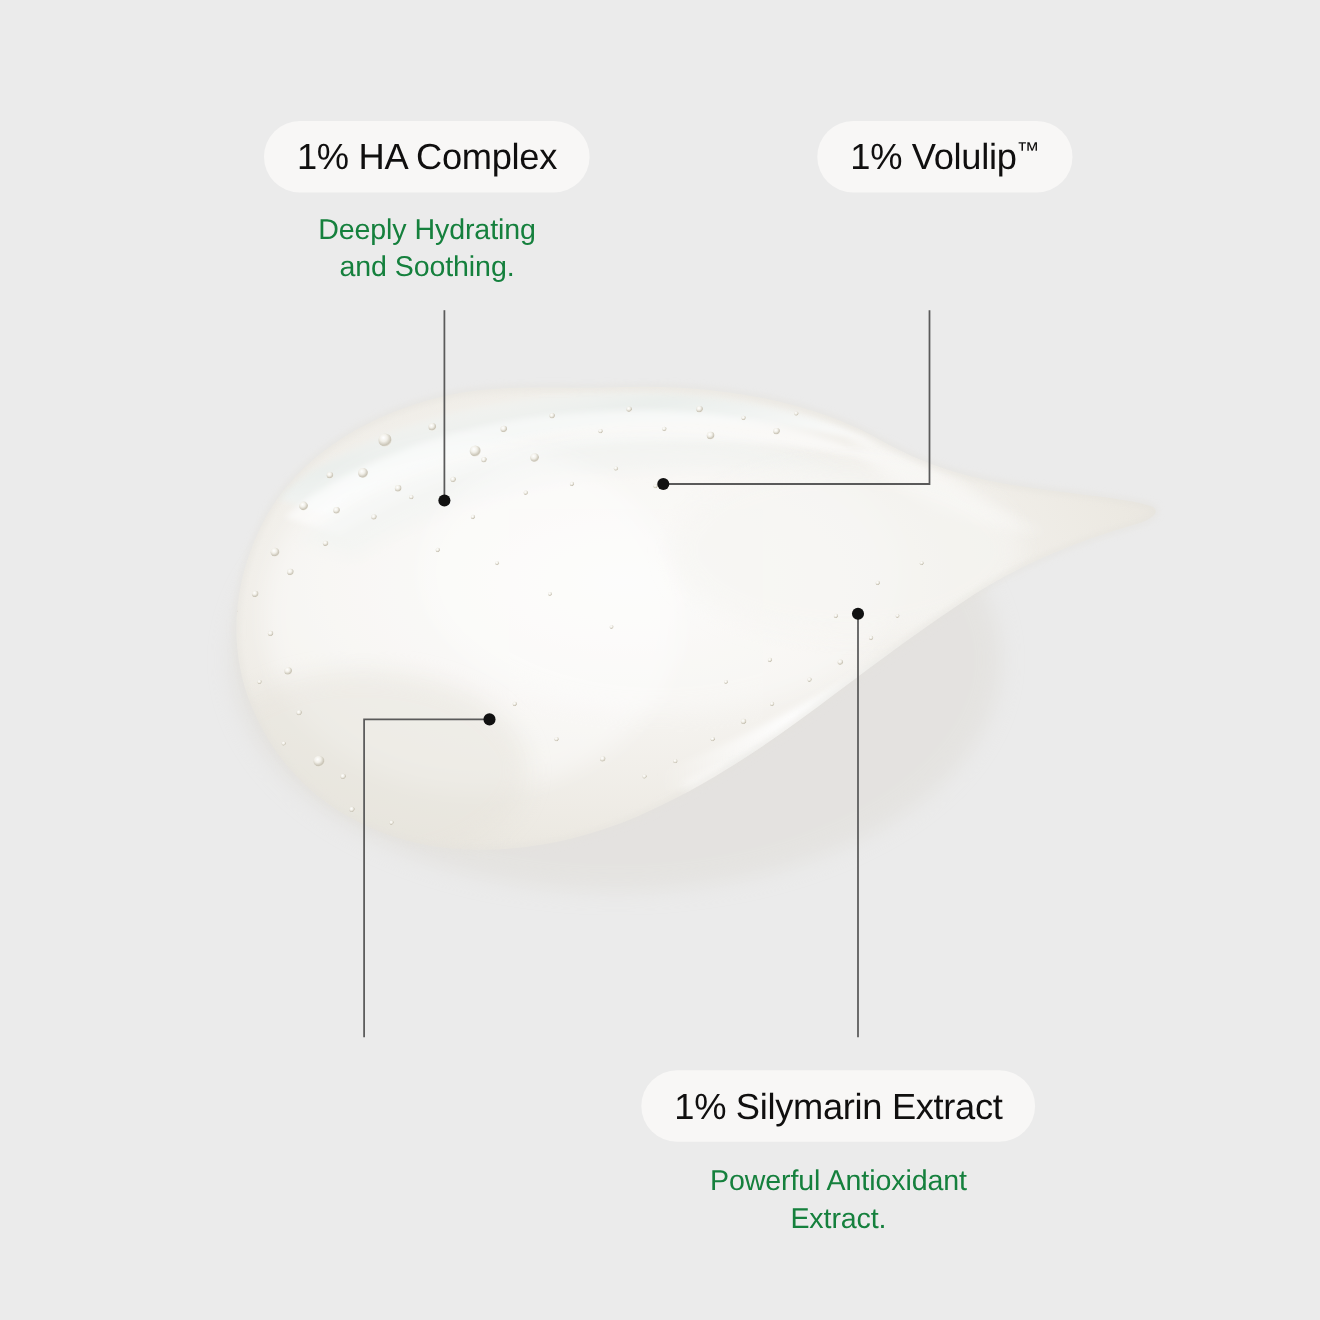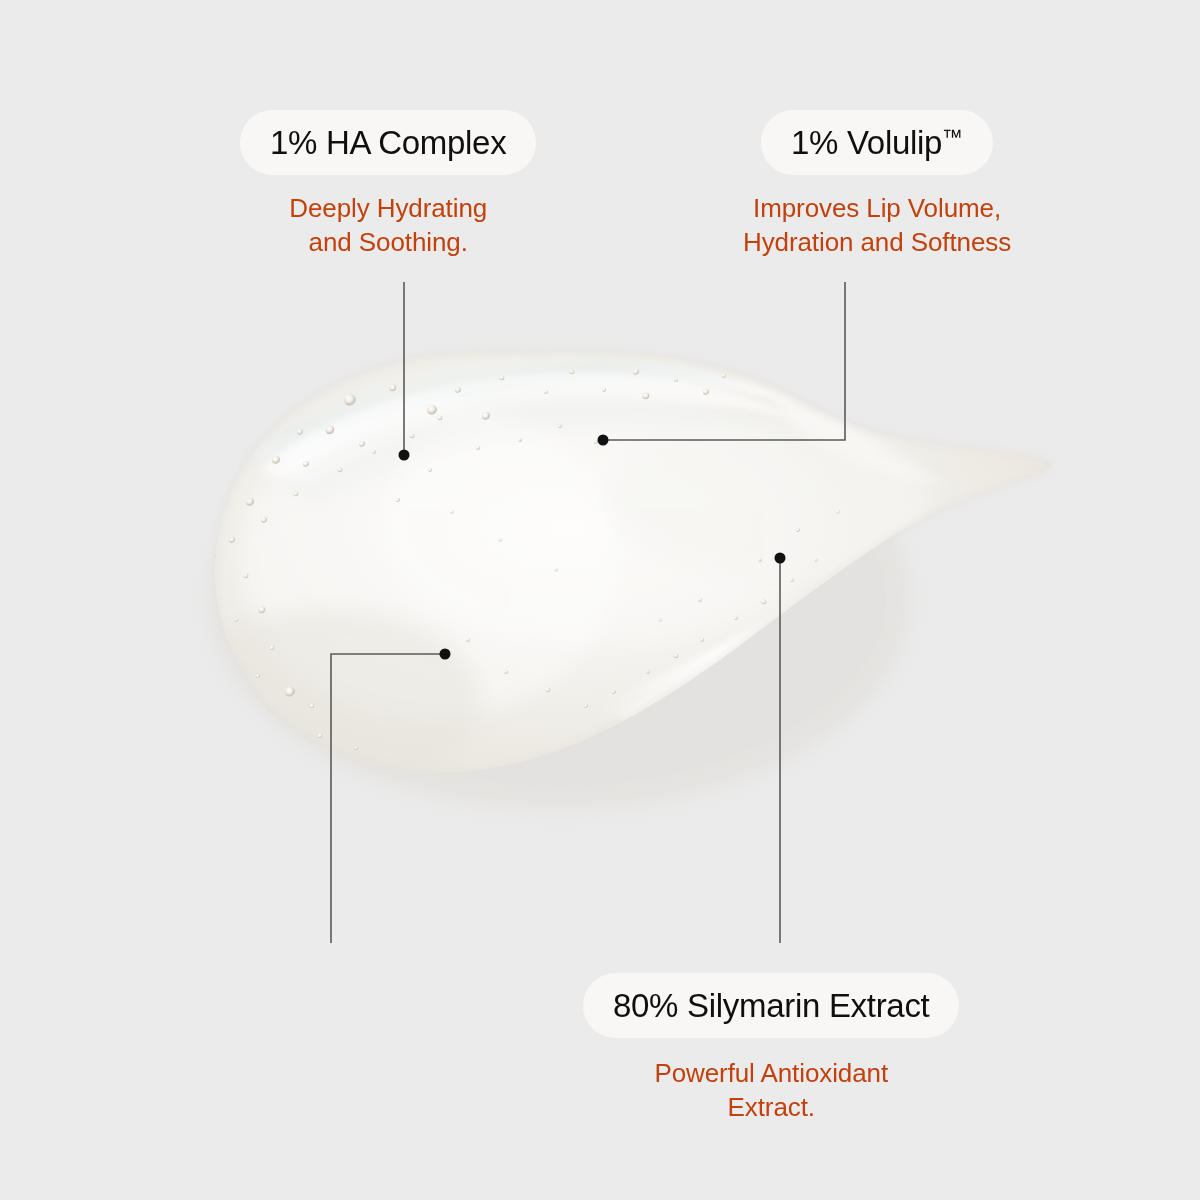--- a/index.html
+++ b/index.html
@@ -64,21 +64,21 @@
   }
   .pill-label .tm {
     font-size: 21px;
     vertical-align: 10px;
     letter-spacing: 0;
   }
   .desc {
     margin-top: 16px;
     font-size: 26px;
     line-height: 1.32;
-    color: #c2410c;
+    color: #15803d;
     text-align: center;
     letter-spacing: -0.1px;
     white-space: pre-line;
   }
   .desc-below {
     margin-top: 18px;
   }
 
   
   #callout-ha      { left: 240px; top: 110px; }
@@ -303,26 +303,24 @@
       <span class="pill-label">1% HA Complex</span>
     </div>
     <div class="desc">Deeply Hydrating
 and Soothing.</div>
   </div>
 
   <div class="callout" id="callout-volulip">
     <div class="pill">
       <span class="pill-label"><span>1% Volulip</span><span class="tm">™</span></span>
     </div>
-    <div class="desc">Improves Lip Volume,
-Hydration and Softness</div>
   </div>
 
 
   <div class="callout" id="callout-sily">
     <div class="pill">
-      <span class="pill-label">80% Silymarin Extract</span>
+      <span class="pill-label">1% Silymarin Extract</span>
     </div>
     <div class="desc desc-below">Powerful Antioxidant
 Extract.</div>
   </div>
 
 </div>
 
 </body></html>

